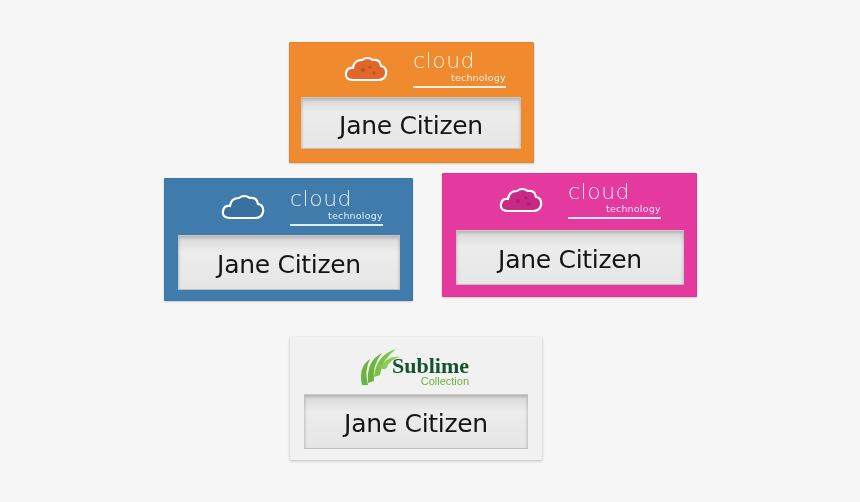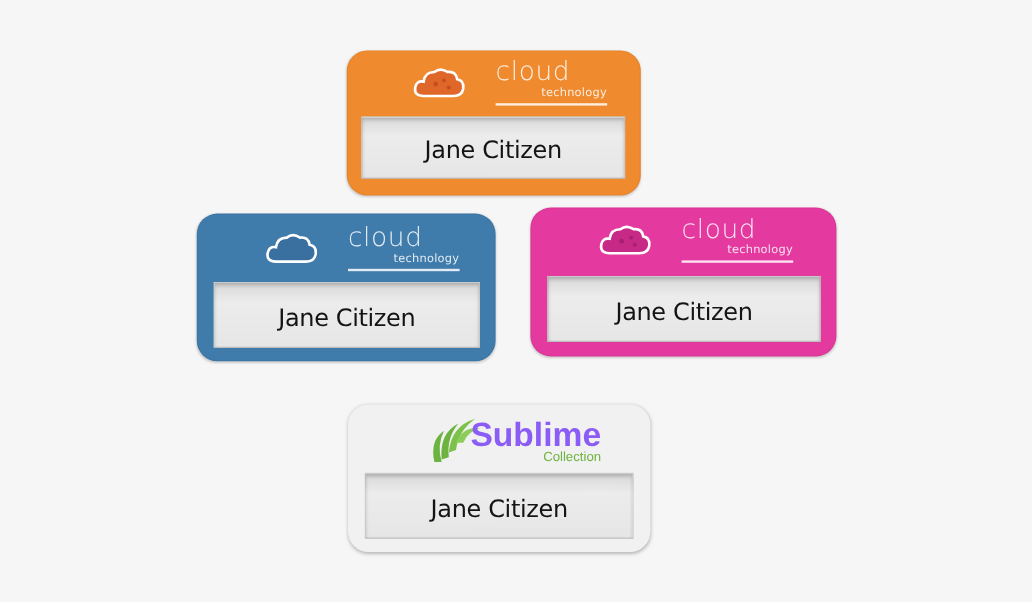--- a/index.html
+++ b/index.html
@@ -4,21 +4,21 @@
 <style>
   html, body { margin: 0; padding: 0; }
   body {
     width: 860px; height: 502px; overflow: hidden;
     background: #f6f6f6;
     position: relative;
     font-family: "Liberation Sans", sans-serif;
   }
   .badge {
     position: absolute;
-    border-radius: 17px;
+    border-radius: 1px;
     box-shadow: 0 1px 2px rgba(0,0,0,0.18), inset 0 0 0 1px rgba(0,0,0,0.04);
   }
   .logo {
     position: absolute;
     display: flex; align-items: center;
   }
   .cloud-icon { display: block; }
   .brand {
     display: flex; flex-direction: column; align-items: flex-start;
     margin-left: 24px; line-height: 1;
@@ -29,27 +29,27 @@
   .brand .rule { width: 100%; height: 2px; background: rgba(255,255,255,0.85); margin-top: 3px; }
   .window {
     position: absolute;
     background: linear-gradient(#d8d8d8, #ececec 30%, #e6e6e6);
     border: 1px solid rgba(0,0,0,0.12);
     box-shadow: inset 0 2px 3px rgba(0,0,0,0.18);
     display: flex; align-items: center; justify-content: center;
   }
   .name {
     font-family: "DejaVu Sans", sans-serif;
-    color: #141414; font-size: 20px; letter-spacing: -0.3px;
+    color: #141414; font-size: 25px; letter-spacing: -0.3px;
     margin-top: 4px;
     text-align: center;
   }
   .sublime-logo { position: absolute; display: flex; align-items: flex-end; }
   .sublime-text { display: flex; flex-direction: column; align-items: flex-end; line-height: 1; margin-left: -8px; }
-  .sublime-text .big { font-family: Liberation Sans, sans-serif; font-weight: bold; color: #8b5cf6; font-size: 28px; }
+  .sublime-text .big { font-family: Liberation Serif, serif; font-weight: bold; color: #14532d; font-size: 22px; }
   .sublime-text .small { font-family: "Liberation Sans", sans-serif; font-weight: normal; color: #6db33f; font-size: 11px; margin-top: -1px; }
 </style>
 </head>
 <body>
 
 <div class="badge" style="left:289px; top:42px; width:245px; height:121px; background:#ef8a2e;">
   <div class="logo" style="left:54px; top:8px;">
     <svg class="cloud-icon" width="46" height="30" viewBox="0 0 46 30">
       <path d="M10 26 Q2 26 3 19 Q4 13 10 14 Q11 6 19 6 Q24 2 30 6 Q37 5 38 12 Q44 13 43 20 Q42 26 35 26 Z" fill="#e0672a" stroke="#fff" stroke-width="2.2"></path>
       <circle cx="20" cy="16" r="2" fill="#c4501c"></circle>

